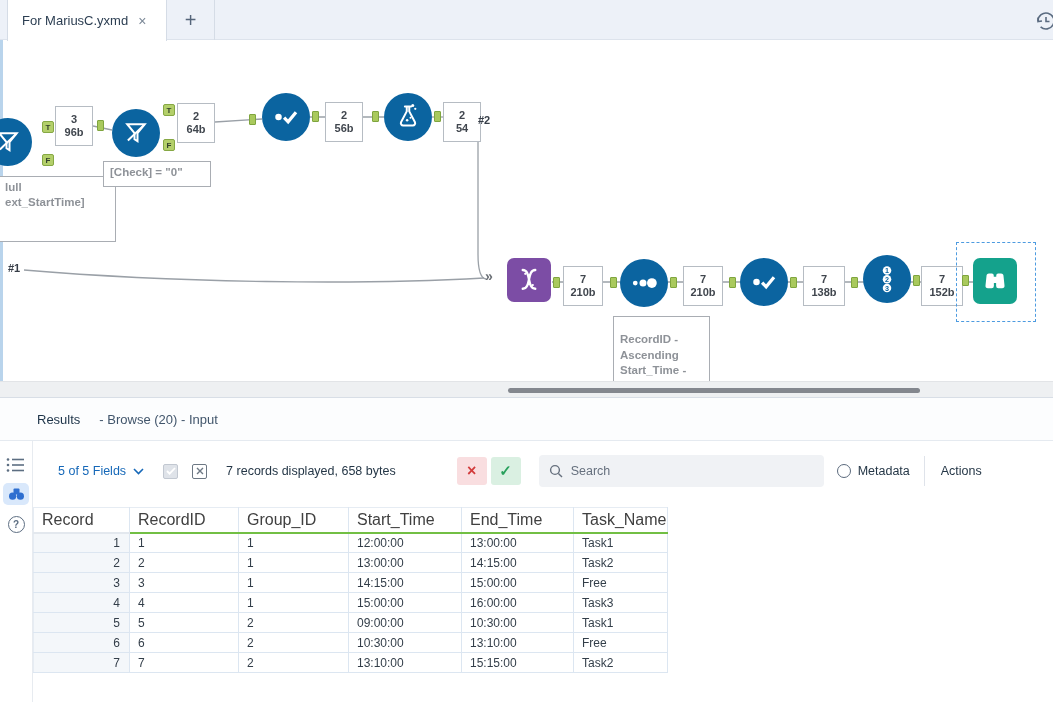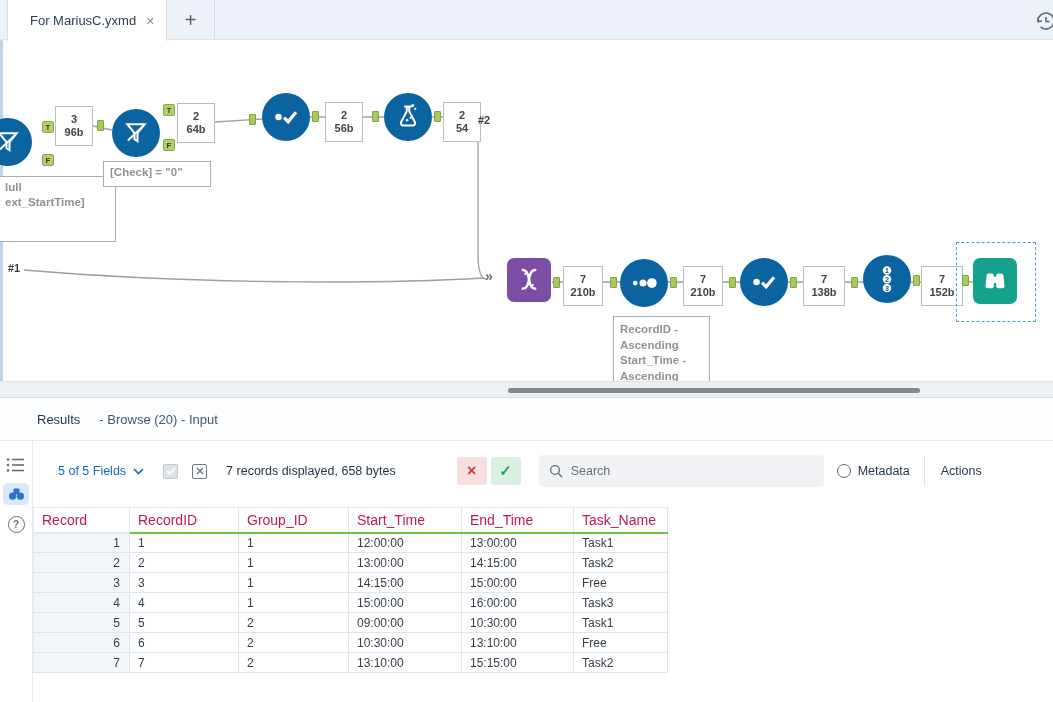--- a/index.html
+++ b/index.html
@@ -1,21 +1,21 @@
 <!DOCTYPE html>
 <html><head>
 <meta charset="utf-8">
 <style>
   * { margin:0; padding:0; box-sizing:border-box; }
   body { font-family:"Liberation Sans", sans-serif; background:#fff; }
   #root { position:relative; width:1053px; height:702px; overflow:hidden; background:#fff; }
 
   
   #tabbar { position:absolute; left:0; top:0; width:1053px; height:40px; background:#edf1f8; border-bottom:1px solid #dde3ec; }
-  .tab-active { position:absolute; left:7px; top:0; width:160px; height:41px; background:#fff; border-left:1px solid #d5dce6; border-right:1px solid #d5dce6; display:flex; align-items:center; padding:0 12px 0 22px; z-index:2; }
+  .tab-active { position:absolute; left:7px; top:0; width:160px; height:41px; background:#fff; border-left:1px solid #d5dce6; border-right:1px solid #d5dce6; display:flex; align-items:center; padding:0 12px 0 14px; z-index:2; }
   .tab-active .tab-label { font-size:13px; color:#2c3e52; white-space:nowrap; }
   .tab-active .tab-close { margin-left:10px; color:#7a8796; font-size:14px; cursor:pointer; }
   .tab-plus { position:absolute; left:167px; top:0; width:48px; height:40px; border-right:1px solid #d5dce6; display:flex; align-items:center; justify-content:center; color:#55657a; font-size:20px; font-weight:300; }
   .history-ic { position:absolute; left:1033px; top:9px; width:24px; height:24px; }
 
   
   #canvas { position:absolute; left:0; top:40px; width:1053px; height:341px; background:#fff; overflow:hidden; }
   #canvas-leftedge { position:absolute; left:0; top:0; width:3px; height:341px; background:#b9d4ec; }
   #wires { position:absolute; left:0; top:0; width:1053px; height:341px; }
   .tool-circle { position:absolute; width:48px; height:48px; border-radius:50%; background:#0b64a0; display:flex; align-items:center; justify-content:center; }
@@ -56,21 +56,21 @@
   .searchbox input { border:none; outline:none; background:transparent; margin-left:8px; font-size:12.5px; color:#33414f; width:230px; font-family:"Liberation Sans", sans-serif; }
   .searchbox input::placeholder { color:#66707e; }
   .radio { margin-left:13px; width:14px; height:14px; border:1.5px solid #5b6a7d; border-radius:50%; background:#fff; cursor:pointer; }
   .radio-label { margin-left:7px; color:#253747; font-size:12.5px; }
   .tb-divider { margin-left:14px; width:1px; height:30px; background:#dfe3ea; }
   .actions-label { margin-left:16px; color:#253747; font-size:12.5px; white-space:nowrap; }
 
   
   #rtable { position:absolute; left:0; top:66px; border-collapse:collapse; table-layout:fixed; }
   #rtable th, #rtable td { border-right:1px solid #dce6f1; border-bottom:1px solid #dce6f1; font-weight:400; overflow:hidden; white-space:nowrap; }
-  #rtable th { height:25px; text-align:left; padding-left:8px; font-size:14px; color:#be185d; border-top:1px solid #e6ecf3; border-bottom:2px solid #72bf44; background:#fff; }
+  #rtable th { height:25px; text-align:left; padding-left:8px; font-size:16px; color:#404040; border-top:1px solid #e6ecf3; border-bottom:2px solid #72bf44; background:#fff; }
   #rtable th.first { border-left:1px solid #e6ecf3; border-bottom:2px solid #e3e8ee; }
   #rtable td { height:20px; font-size:12px; color:#333e49; padding-left:8px; background:#fff; }
   #rtable td.rownum { background:#f4f7fa; text-align:right; padding-right:9px; padding-left:0; border-left:1px solid #e6ecf3; }
 </style>
 </head>
 <body>
 
 <div id="root">
 
   <div id="tabbar">
@@ -98,21 +98,21 @@
       <path d="M24 230 C180 243 360 245 484 238" stroke="#9aa0a7" stroke-width="1.3" fill="none"></path>
       <path d="M552 242 H973" stroke="#9aa0a7" stroke-width="1.3" fill="none"></path>
     </svg>
     <div id="canvas-leftedge"></div>
 
     <div class="annotation" style="left:-44px; top:136px; width:160px; height:66px; padding-left:48px;">
       <div>lull</div>
       <div>ext_StartTime]</div>
     </div>
     <div class="annotation" style="left:103px; top:121px; width:108px; height:26px;">[Check] = "0"</div>
-    <div class="annotation" style="left:613px; top:276px; width:97px; height:80px; line-height:15.5px; padding-top:5px;">
+    <div class="annotation" style="left:613px; top:276px; width:97px; height:80px; line-height:15.5px; padding-top:15px;">
       <div>RecordID -</div>
       <div>Ascending</div>
       <div>Start_Time -</div>
       <div>Ascending</div>
     </div>
 
     <div class="tool-circle" style="left:-16px; top:78px;">
       <svg width="30" height="30" viewBox="0 0 24 24">
           <path d="M5 5 L19 5 L13.2 12 L13.2 18.5 L10.8 17 L10.8 12 Z" fill="none" stroke="#fff" stroke-width="1.6"></path>
           <line x1="5.5" y1="18" x2="18.5" y2="5.5" stroke="#fff" stroke-width="1.6"></line>

